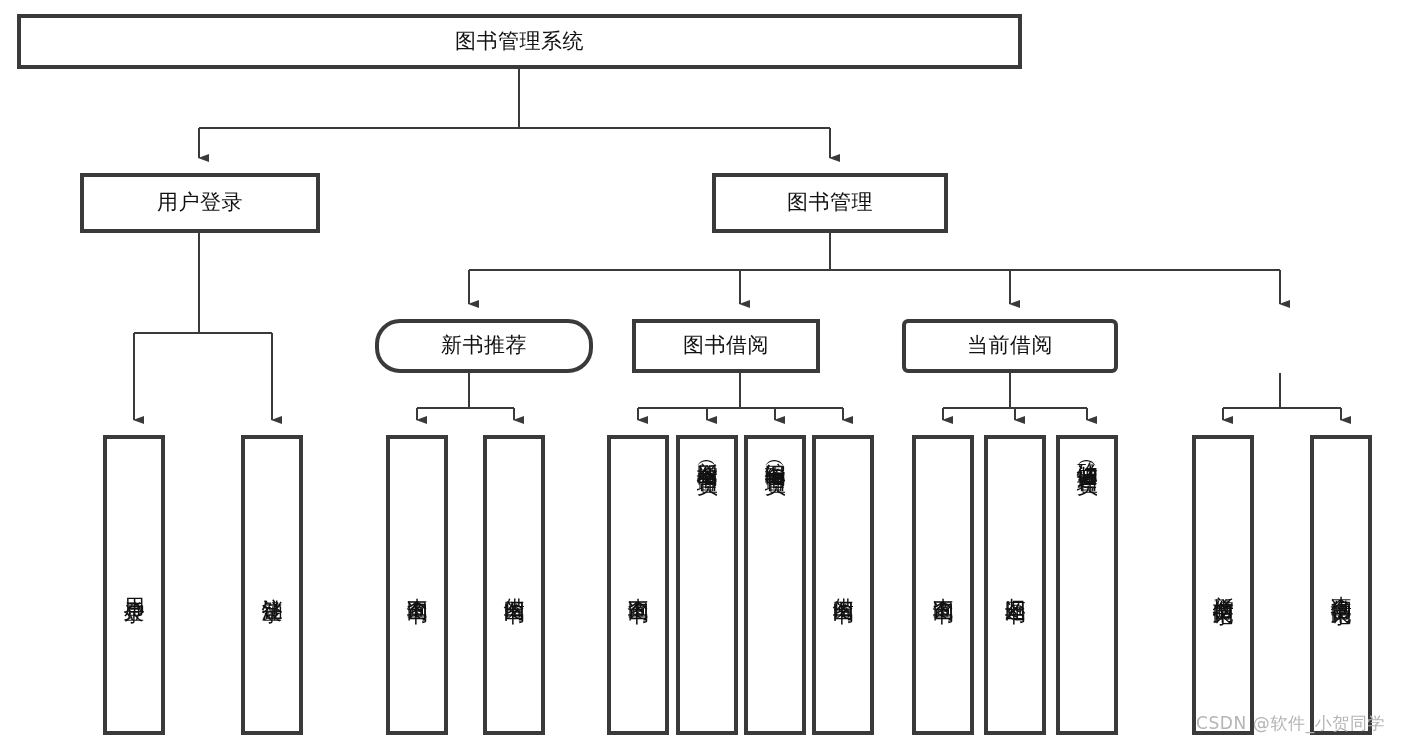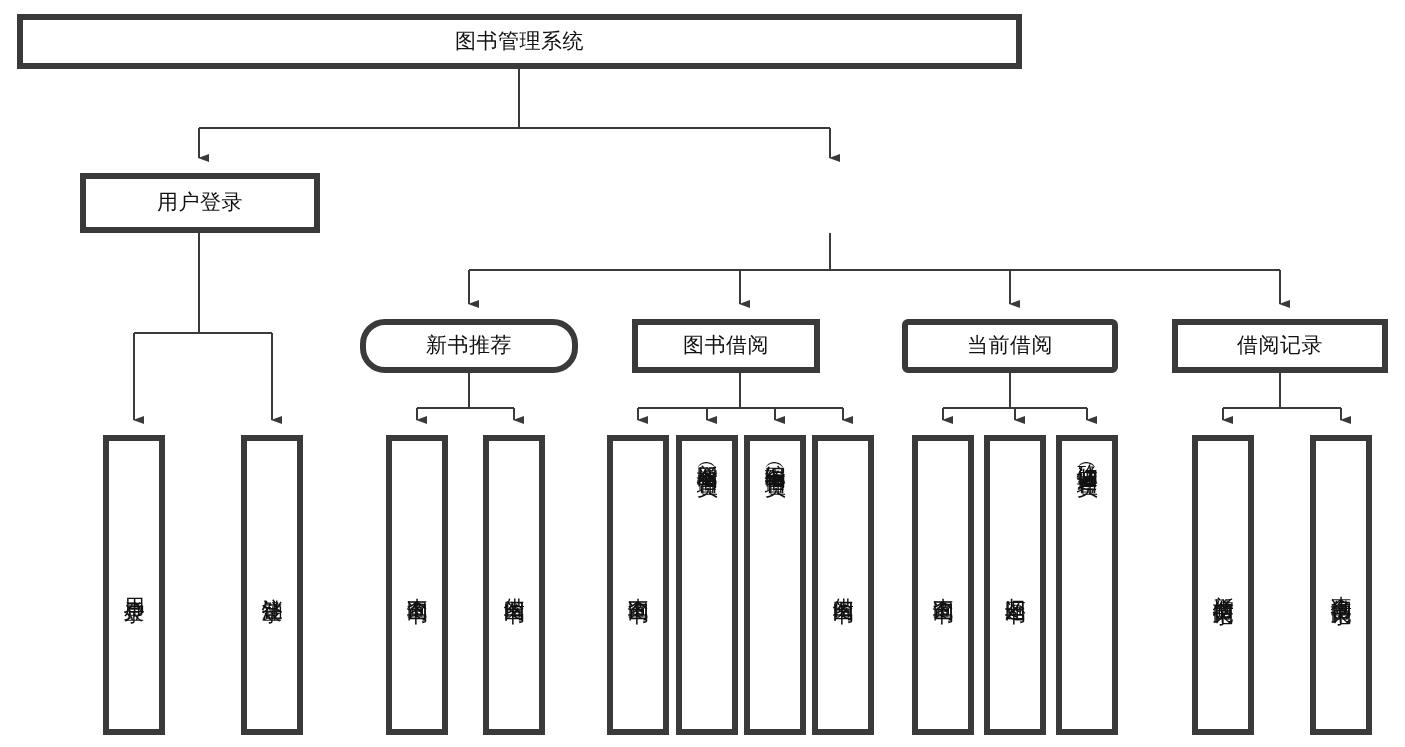--- a/index.html
+++ b/index.html
@@ -23,21 +23,21 @@
     left: 0;
     top: 0;
     width: 1405px;
     height: 747px;
     pointer-events: none;
   }
   .node {
     position: absolute;
     box-sizing: border-box;
     background: #ffffff;
-    border: 6px solid #c4b5fd;
+    border: 4px solid #c4b5fd;
     display: flex;
     align-items: center;
     justify-content: center;
     z-index: 2;
   }
   .node .label {
     color: #111111;
     font-size: 21px;
     line-height: 1.12;
     letter-spacing: 0.5px;
@@ -126,32 +126,32 @@
     </g>
   </svg>
 
   <div class="node" id="node-root" style="left: 17px; top: 14px; width: 1005px; height: 55px; border-color: rgb(58, 58, 58); background: rgb(255, 255, 255);">
     <span class="label" style="color: rgb(17, 17, 17);">图书管理系统</span>
   </div>
 
   <div class="node" id="node-l1-0" style="left: 80px; top: 173px; width: 240px; height: 60px; border-color: rgb(58, 58, 58); background: rgb(255, 255, 255);">
     <span class="label" style="color: rgb(17, 17, 17);">用户登录</span>
   </div>
+  <div class="node" id="node-l1-1" style="left: 712px; top: 173px; width: 236px; height: 60px; border-color: rgb(58, 58, 58); background: rgb(255, 255, 255);">
+    <span class="label" style="color: rgb(17, 17, 17);">图书管理</span>
+  </div>
 
-  <div class="node" id="node-l2-0" style="left: 360px; top: 319px; width: 218px; height: 54px; border-color: rgb(58, 58, 58); background: rgb(255, 255, 255); border-radius: 25px;">
+  <div class="node" id="node-l2-0" style="left: 375px; top: 319px; width: 218px; height: 54px; border-color: rgb(58, 58, 58); background: rgb(255, 255, 255); border-radius: 25px;">
     <span class="label" style="color: rgb(17, 17, 17);">新书推荐</span>
   </div>
   <div class="node" id="node-l2-1" style="left: 632px; top: 319px; width: 188px; height: 54px; border-color: rgb(58, 58, 58); background: rgb(255, 255, 255);">
     <span class="label" style="color: rgb(17, 17, 17);">图书借阅</span>
   </div>
   <div class="node" id="node-l2-2" style="left: 902px; top: 319px; width: 216px; height: 54px; border-color: rgb(58, 58, 58); background: rgb(255, 255, 255); border-radius: 6px;">
     <span class="label" style="color: rgb(17, 17, 17);">当前借阅</span>
-  </div>
-  <div class="node" id="node-l2-3" style="left: 1172px; top: 319px; width: 216px; height: 54px; border-color: rgb(58, 58, 58); background: rgb(255, 255, 255);">
-    <span class="label" style="color: rgb(17, 17, 17);">借阅记录</span>
   </div>
 
   <div class="node vertical centered" id="node-leaf-0" style="left: 103px; top: 435px; width: 62px; height: 300px; border-color: rgb(58, 58, 58); background: rgb(255, 255, 255);">
     <span class="label" style="color: rgb(17, 17, 17);">用户登录</span>
   </div>
   <div class="node vertical centered" id="node-leaf-1" style="left: 241px; top: 435px; width: 62px; height: 300px; border-color: rgb(58, 58, 58); background: rgb(255, 255, 255);">
     <span class="label" style="color: rgb(17, 17, 17);">注销登录</span>
   </div>
   <div class="node vertical centered" id="node-leaf-2" style="left: 386px; top: 435px; width: 62px; height: 300px; border-color: rgb(58, 58, 58); background: rgb(255, 255, 255);">
     <span class="label" style="color: rgb(17, 17, 17);">查询图书</span>
@@ -180,14 +180,15 @@
   <div class="node vertical" id="node-leaf-10" style="left: 1056px; top: 435px; width: 62px; height: 300px; padding-top: 6px; border-color: rgb(58, 58, 58); background: rgb(255, 255, 255);">
     <span class="label" style="color: rgb(17, 17, 17);">确认归还（管理员）</span>
   </div>
   <div class="node vertical centered" id="node-leaf-11" style="left: 1192px; top: 435px; width: 62px; height: 300px; border-color: rgb(58, 58, 58); background: rgb(255, 255, 255);">
     <span class="label" style="color: rgb(17, 17, 17);">新增借阅记录</span>
   </div>
   <div class="node vertical centered" id="node-leaf-12" style="left: 1310px; top: 435px; width: 62px; height: 300px; border-color: rgb(58, 58, 58); background: rgb(255, 255, 255);">
     <span class="label" style="color: rgb(17, 17, 17);">查询借阅记录</span>
   </div>
 
+  <div class="watermark" style="left: 1196px; top: 712px; color: rgb(180, 180, 180);">CSDN @软件_小贺同学</div>
 
 </div>
 
 </body></html>

